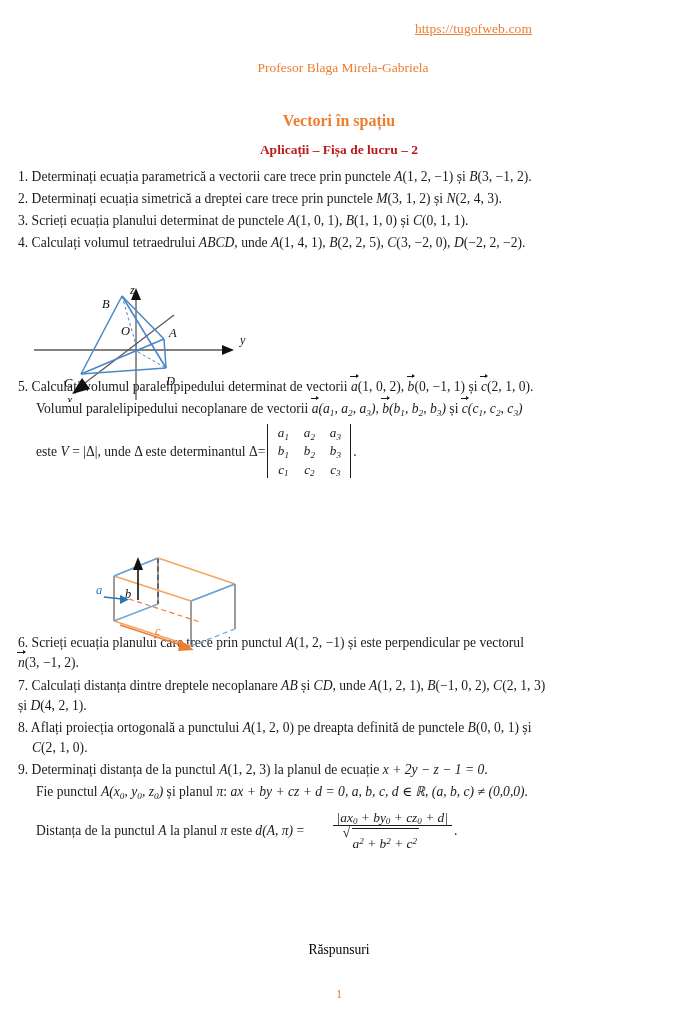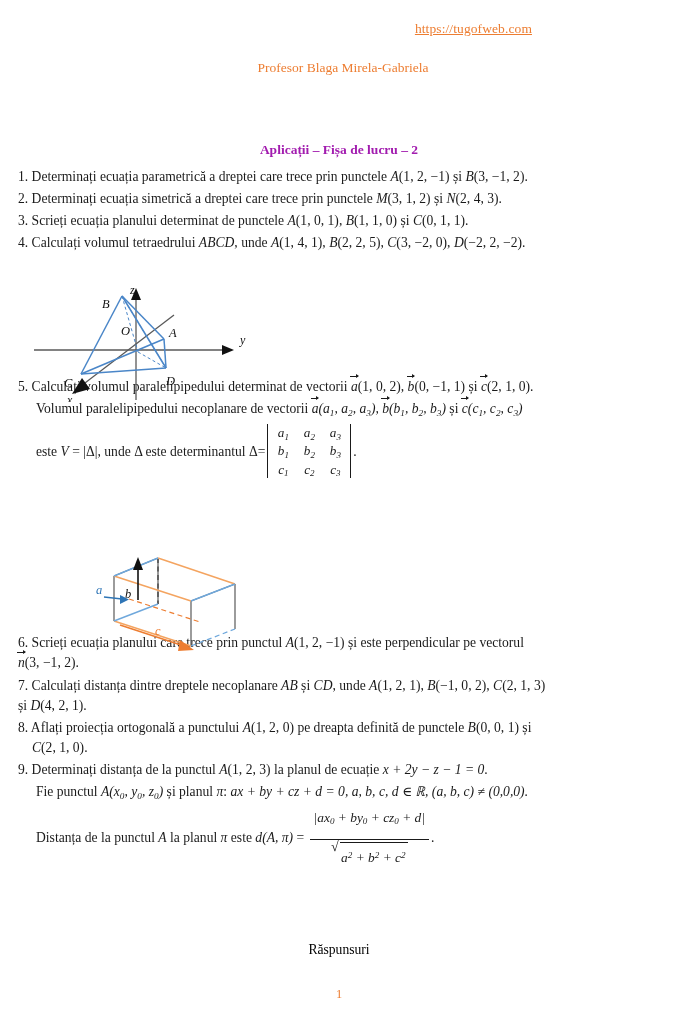--- a/index.html
+++ b/index.html
@@ -53,21 +53,21 @@
     color: #ED7D31;
   }
   .doc-subtitle {
     position: absolute;
     top: 142px;
     left: 0;
     width: 678px;
     text-align: center;
     font-size: 13.5px;
     font-weight: bold;
-    color: #a21caf;
+    color: #b91c1c;
   }
 
   
   .content {
     position: absolute;
     top: 170px;
     left: 18px;
     width: 645px;
     font-size: 13.6px;
     line-height: 1.0;
@@ -140,23 +140,24 @@
   .frac {
     display: inline-block;
     vertical-align: middle;
     text-align: center;
     position: relative;
     top: -1px;
     margin: 0 2px;
   }
   .frac .numer {
     display: block;
-    padding: 0 4px 15px 4px;
+    padding: 0 4px 1px 4px;
     border-bottom: 1.1px solid #1a1a1a;
     font-size: 13.4px;
+    margin-left: 23px;
   }
   .frac .denom {
     display: block;
     padding: 1px 4px 0 4px;
     font-size: 13.4px;
   }
   .sqrt {
     display: inline-block;
     position: relative;
     padding-left: 9px;
@@ -209,28 +210,29 @@
 </style>
 </head>
 <body>
 
 <div class="page">
 
   <a class="site-url" href="#">https://tugofweb.com</a>
 
   <div class="professor">Profesor Blaga Mirela-Gabriela</div>
 
+  <div class="doc-title">Vectori în spațiu</div>
 
   <div class="doc-subtitle">Aplicații – Fișa de lucru – 2</div>
 
   <div class="content">
 
     <p class="q">
       <span>1.</span>
-      <span>Determinați ecuația parametrică a dreptei care trece prin punctele </span><i>A</i><span>(1, 2, −1)</span><span> și </span><i>B</i><span>(3, −1, 2)</span><span>.</span>
+      <span>Determinați ecuația parametrică a vectorii care trece prin punctele </span><i>A</i><span>(1, 2, −1)</span><span> și </span><i>B</i><span>(3, −1, 2)</span><span>.</span>
     </p>
 
     <p class="q">
       <span>2.</span>
       <span>Determinați ecuația simetrică a dreptei care trece prin punctele </span><i>M</i><span>(3, 1, 2)</span><span> și </span><i>N</i><span>(2, 4, 3)</span><span>.</span>
     </p>
 
     <p class="q">
       <span>3.</span>
       <span>Scrieți ecuația planului determinat de punctele </span><i>A</i><span>(1, 0, 1),</span> <i>B</i><span>(1, 1, 0)</span><span> și </span><i>C</i><span>(0, 1, 1)</span><span>.</span>

